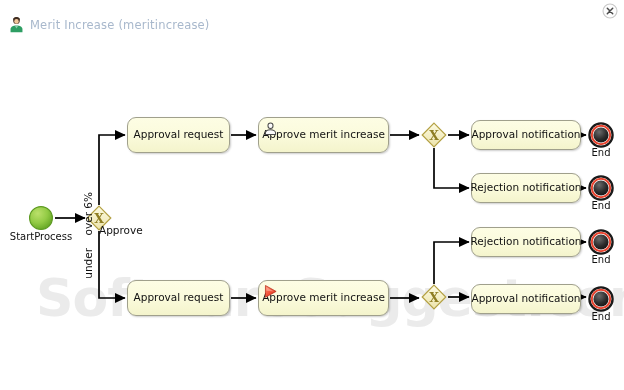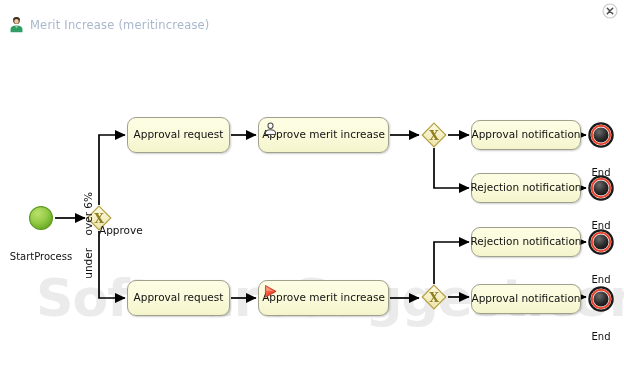--- a/index.html
+++ b/index.html
@@ -142,21 +142,20 @@
     position: absolute;
     width: 26px;
     height: 26px;
   }
   .node-caption {
     position: absolute;
     font-size: 10px;
     color: #111;
     white-space: nowrap;
     text-align: center;
-    margin-top: 20px;
   }
 
   
   .end-event {
     position: absolute;
     width: 26px;
     height: 26px;
   }
 
   .flow-label {

